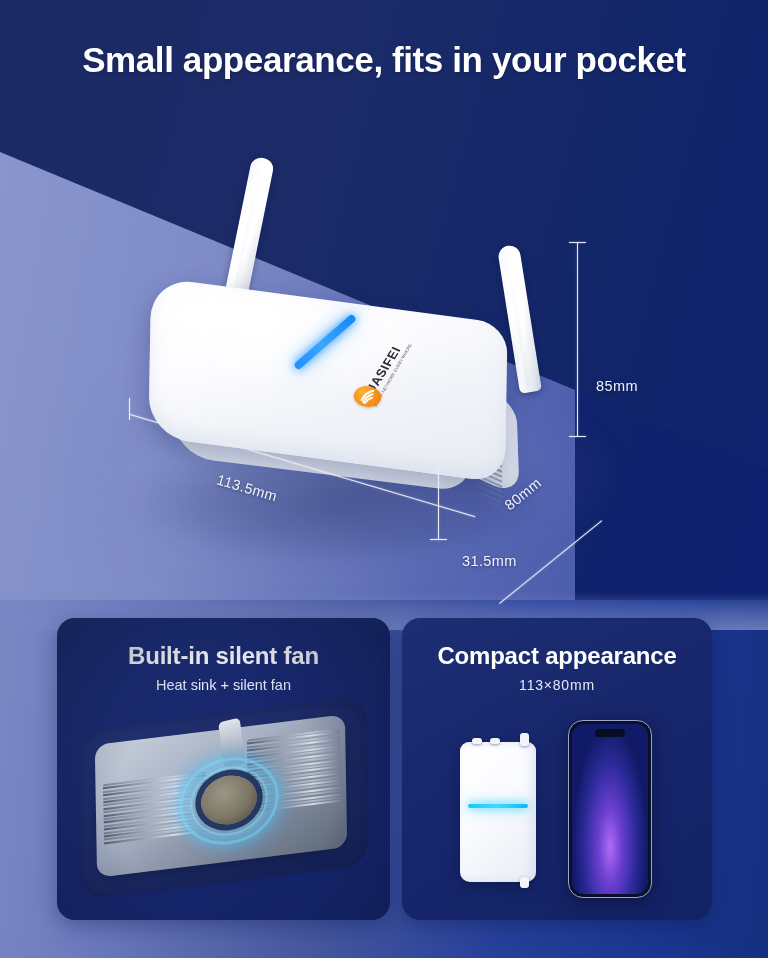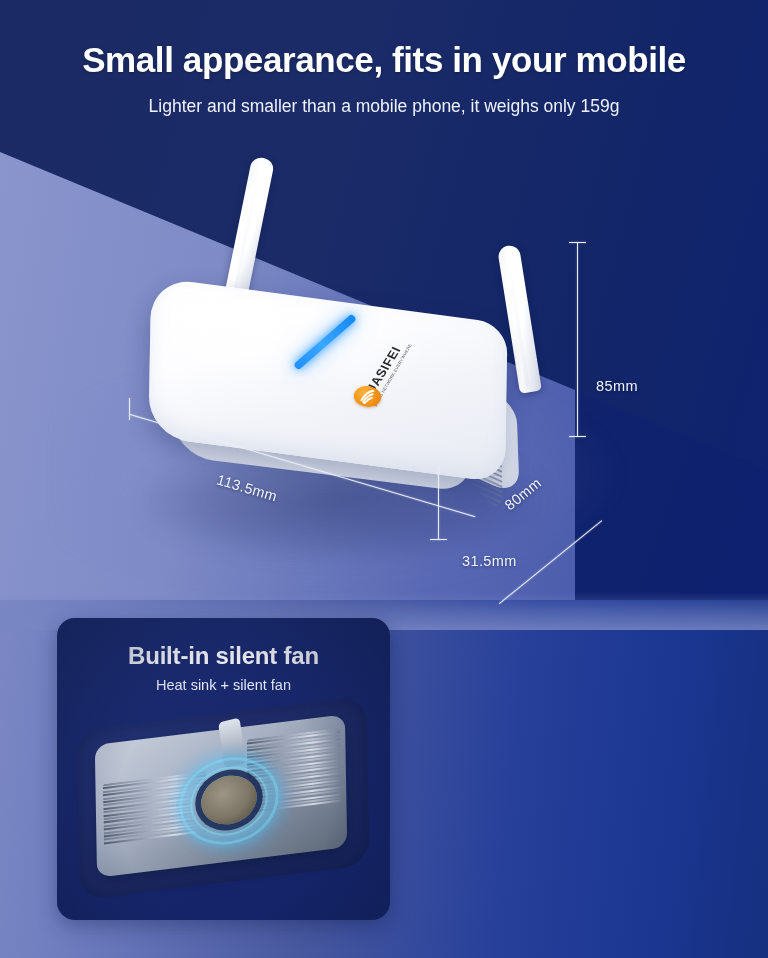--- a/index.html
+++ b/index.html
@@ -296,23 +296,22 @@
 
   <div class="bg-base"></div>
   <div class="bg-wedge"></div>
   <div class="bg-wedge2"></div>
   <div class="bg-dark-top"></div>
   <div class="bg-floor-glow"></div>
   <div class="bg-bottom"></div>
   <div class="bg-bottom-fade"></div>
 
   <div class="header">
-    <div class="title">Small appearance, fits in your mobile</div>
+    <div class="title">Small appearance, fits in your pocket</div>
     <div class="subtitle">
-      <div>Lighter and smaller than a mobile phone, it weighs only 159g</div>
     </div>
   </div>
 
   <div class="hero">
 
     <div class="antenna antenna-left"></div>
     <div class="antenna antenna-right"></div>
 
     <div class="router-wrap">
       <div class="router-shadow"></div>
@@ -433,15 +432,32 @@
           </div>
         <div class="fan-bracket"></div>
         <div class="fan-glow"></div>
         <div class="fan-ring"></div>
         <div class="fan-ring2"></div>
         <div class="fan-hub"></div>
       </div>
       <div class="card-vignette"></div>
     </div>
 
+    <div class="card card-right">
+      <div class="card-title">Compact appearance</div>
+      <div class="card-sub mono">113×80mm</div>
+      <div class="compare">
+        <div class="mini-router">
+          <div class="mini-nub" style="left:12px; top:-4px; width:10px; height:6px;"></div>
+          <div class="mini-nub" style="left:30px; top:-4px; width:10px; height:6px;"></div>
+          <div class="mini-nub" style="left:60px; top:-9px; width:9px; height:13px;"></div>
+          <div class="mini-nub" style="left:60px; top:135px; width:9px; height:11px;"></div>
+        </div>
+        <div class="phone">
+          <div class="phone-screen">
+            <div class="phone-notch"></div>
+          </div>
+        </div>
+      </div>
+    </div>
 
   </div>
 </div>
 
 </body></html>

